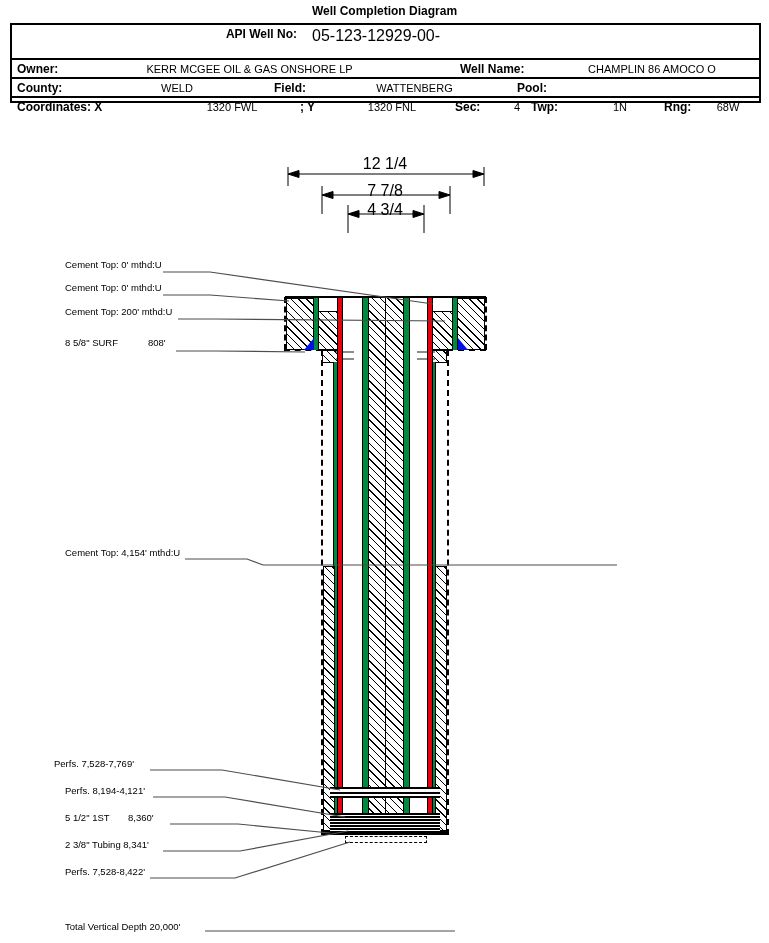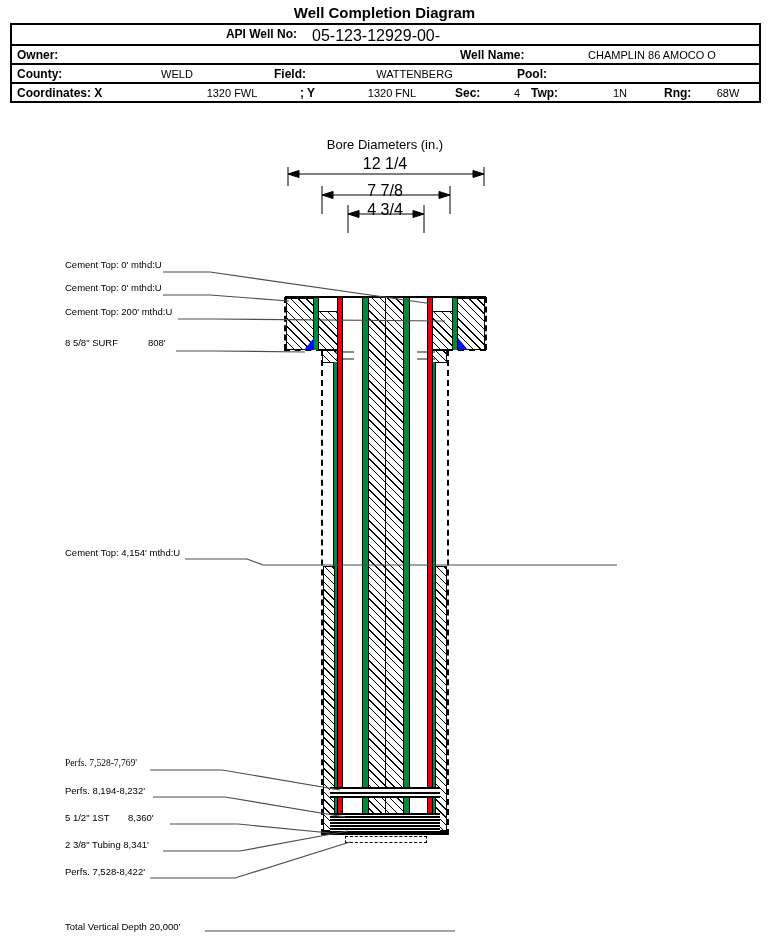--- a/index.html
+++ b/index.html
@@ -1,24 +1,24 @@
 <!DOCTYPE html>
 <html style="--green: #008a3e; --red: #e8000f;"><head>
 <meta charset="utf-8">
 <style>
   html,body{margin:0;padding:0;background:#fff;}
   #page{position:relative;width:769px;height:943px;background:#fff;overflow:hidden;
         font-family:"Liberation Sans",sans-serif;color:#000;}
   .abs{position:absolute;}
   
-  #doc-title{left:0;top:4px;width:769px;text-align:center;font-size:15px;font-weight:bold;}
+  #doc-title{left:0;top:4px;width:769px;text-align:center;font-size:12px;font-weight:bold;}
   #hdr-table{left:10px;top:23px;width:747px;height:76px;border:2px solid #000;}
   .trow{position:relative;width:100%;}
   .trow + .trow{border-top:2px solid #000;}
-  .r1{height:19px;} .r2{height:17px;} .r3{height:17px;} .r4{height:17px;}
+  .r1{height:33px;} .r2{height:17px;} .r3{height:17px;} .r4{height:17px;}
   .lbl{position:absolute;font-weight:bold;font-size:12px;top:2px;white-space:nowrap;}
   .val{position:absolute;font-size:11px;top:3px;white-space:nowrap;}
   #note{left:0;top:105px;width:769px;text-align:center;font-size:9px;}
   
   #bore-title{left:285px;top:137px;width:200px;text-align:center;font-size:13px;}
   .dimtxt{position:absolute;width:100px;text-align:center;font-size:16px;}
   
   .hatch{background-color:#fff;
          background-image:repeating-linear-gradient(45deg,transparent 0 4.5px,#000 4.5px 5.5px);
          border:1px solid #000;box-sizing:border-box;}
@@ -44,20 +44,21 @@
 
   <div class="abs" id="doc-title">Well Completion Diagram</div>
 
   <div class="abs" id="hdr-table">
     <div class="trow r1">
       <span class="lbl" style="left:120px;width:165px;text-align:right;">API Well No:</span>
       <span class="val" style="left:300px;font-size:16px;top:2px;">05-123-12929-00-</span>
     </div>
     <div class="trow r2">
       <span class="lbl" style="left:5px;">Owner:</span>
+      <span class="val" style="left:110px;width:255px;text-align:center;">KERR MCGEE OIL &amp; GAS ONSHORE LP</span>
       <span class="lbl" style="left:448px;">Well Name:</span>
       <span class="val" style="left:545px;width:190px;text-align:center;">CHAMPLIN 86 AMOCO O</span>
     </div>
     <div class="trow r3">
       <span class="lbl" style="left:5px;">County:</span>
       <span class="val" style="left:100px;width:130px;text-align:center;">WELD</span>
       <span class="lbl" style="left:262px;">Field:</span>
       <span class="val" style="left:330px;width:145px;text-align:center;">WATTENBERG</span>
       <span class="lbl" style="left:505px;">Pool:</span>
       <span class="val" style="left:560px;"></span>
@@ -70,21 +71,20 @@
       <span class="lbl" style="left:443px;">Sec:</span>
       <span class="val" style="left:495px;width:20px;text-align:center;">4</span>
       <span class="lbl" style="left:519px;">Twp:</span>
       <span class="val" style="left:595px;width:26px;text-align:center;">1N</span>
       <span class="lbl" style="left:652px;">Rng:</span>
       <span class="val" style="left:700px;width:32px;text-align:center;">68W</span>
     </div>
   </div>
 
 
-  <div class="abs" id="bore-title">Bore Diameters (in.)</div>
   <div class="abs dimtxt" style="left:335px;top:155px;">12 1/4</div>
   <div class="abs dimtxt" style="left:335px;top:182px;">7 7/8</div>
   <div class="abs dimtxt" style="left:335px;top:201px;">4 3/4</div>
 
   <div class="abs blackbar" style="left:285px;top:296px;width:201px;height:2px;"></div>
   <div class="abs dashv" style="left:284px;top:297px;height:53px;"></div>
   <div class="abs dashv" style="left:485px;top:297px;height:53px;"></div>
   <div class="abs hatch" style="left:286px;top:298px;width:28px;height:52px;"></div>
   <div class="abs hatch" style="left:457px;top:298px;width:28px;height:52px;"></div>
   <div class="abs hatch" style="left:318px;top:311px;width:20px;height:39px;"></div>
@@ -122,22 +122,22 @@
 
   <div class="abs blackbar" style="left:321px;top:831px;width:128px;height:4px;"></div>
   <div class="abs shoetrack" style="left:345px;top:836px;width:82px;height:7px;"></div>
 
   <div class="ann" style="left:65px;top:259px;">Cement Top: 0' mthd:U</div>
   <div class="ann" style="left:65px;top:282px;">Cement Top: 0' mthd:U</div>
   <div class="ann" style="left:65px;top:306px;">Cement Top: 200' mthd:U</div>
   <div class="ann" style="left:65px;top:337px;">8 5/8" SURF</div>
   <div class="ann" style="left:148px;top:337px;">808'</div>
   <div class="ann" style="left:65px;top:547px;">Cement Top: 4,154' mthd:U</div>
-  <div class="ann" style="left:65px;top:758px;font-family:Liberation Serif, serif;">Perfs. 7,528-7,769'</div>
-  <div class="ann" style="left:65px;top:785px;">Perfs. 8,194-8,232'</div>
+  <div class="ann" style="left:54px;top:758px;">Perfs. 7,528-7,769'</div>
+  <div class="ann" style="left:65px;top:785px;">Perfs. 8,194-4,121'</div>
   <div class="ann" style="left:65px;top:812px;">5 1/2" 1ST</div>
   <div class="ann" style="left:128px;top:812px;">8,360'</div>
   <div class="ann" style="left:65px;top:839px;">2 3/8" Tubing 8,341'</div>
   <div class="ann" style="left:65px;top:866px;">Perfs. 7,528-8,422'</div>
   <div class="ann" style="left:65px;top:921px;">Total Vertical Depth 20,000'</div>
 
   <svg id="svg-overlay" width="769" height="943" viewBox="0 0 769 943">
 
     <g stroke="#000" stroke-width="1">
       <line x1="288" y1="167" x2="288" y2="186"></line>

